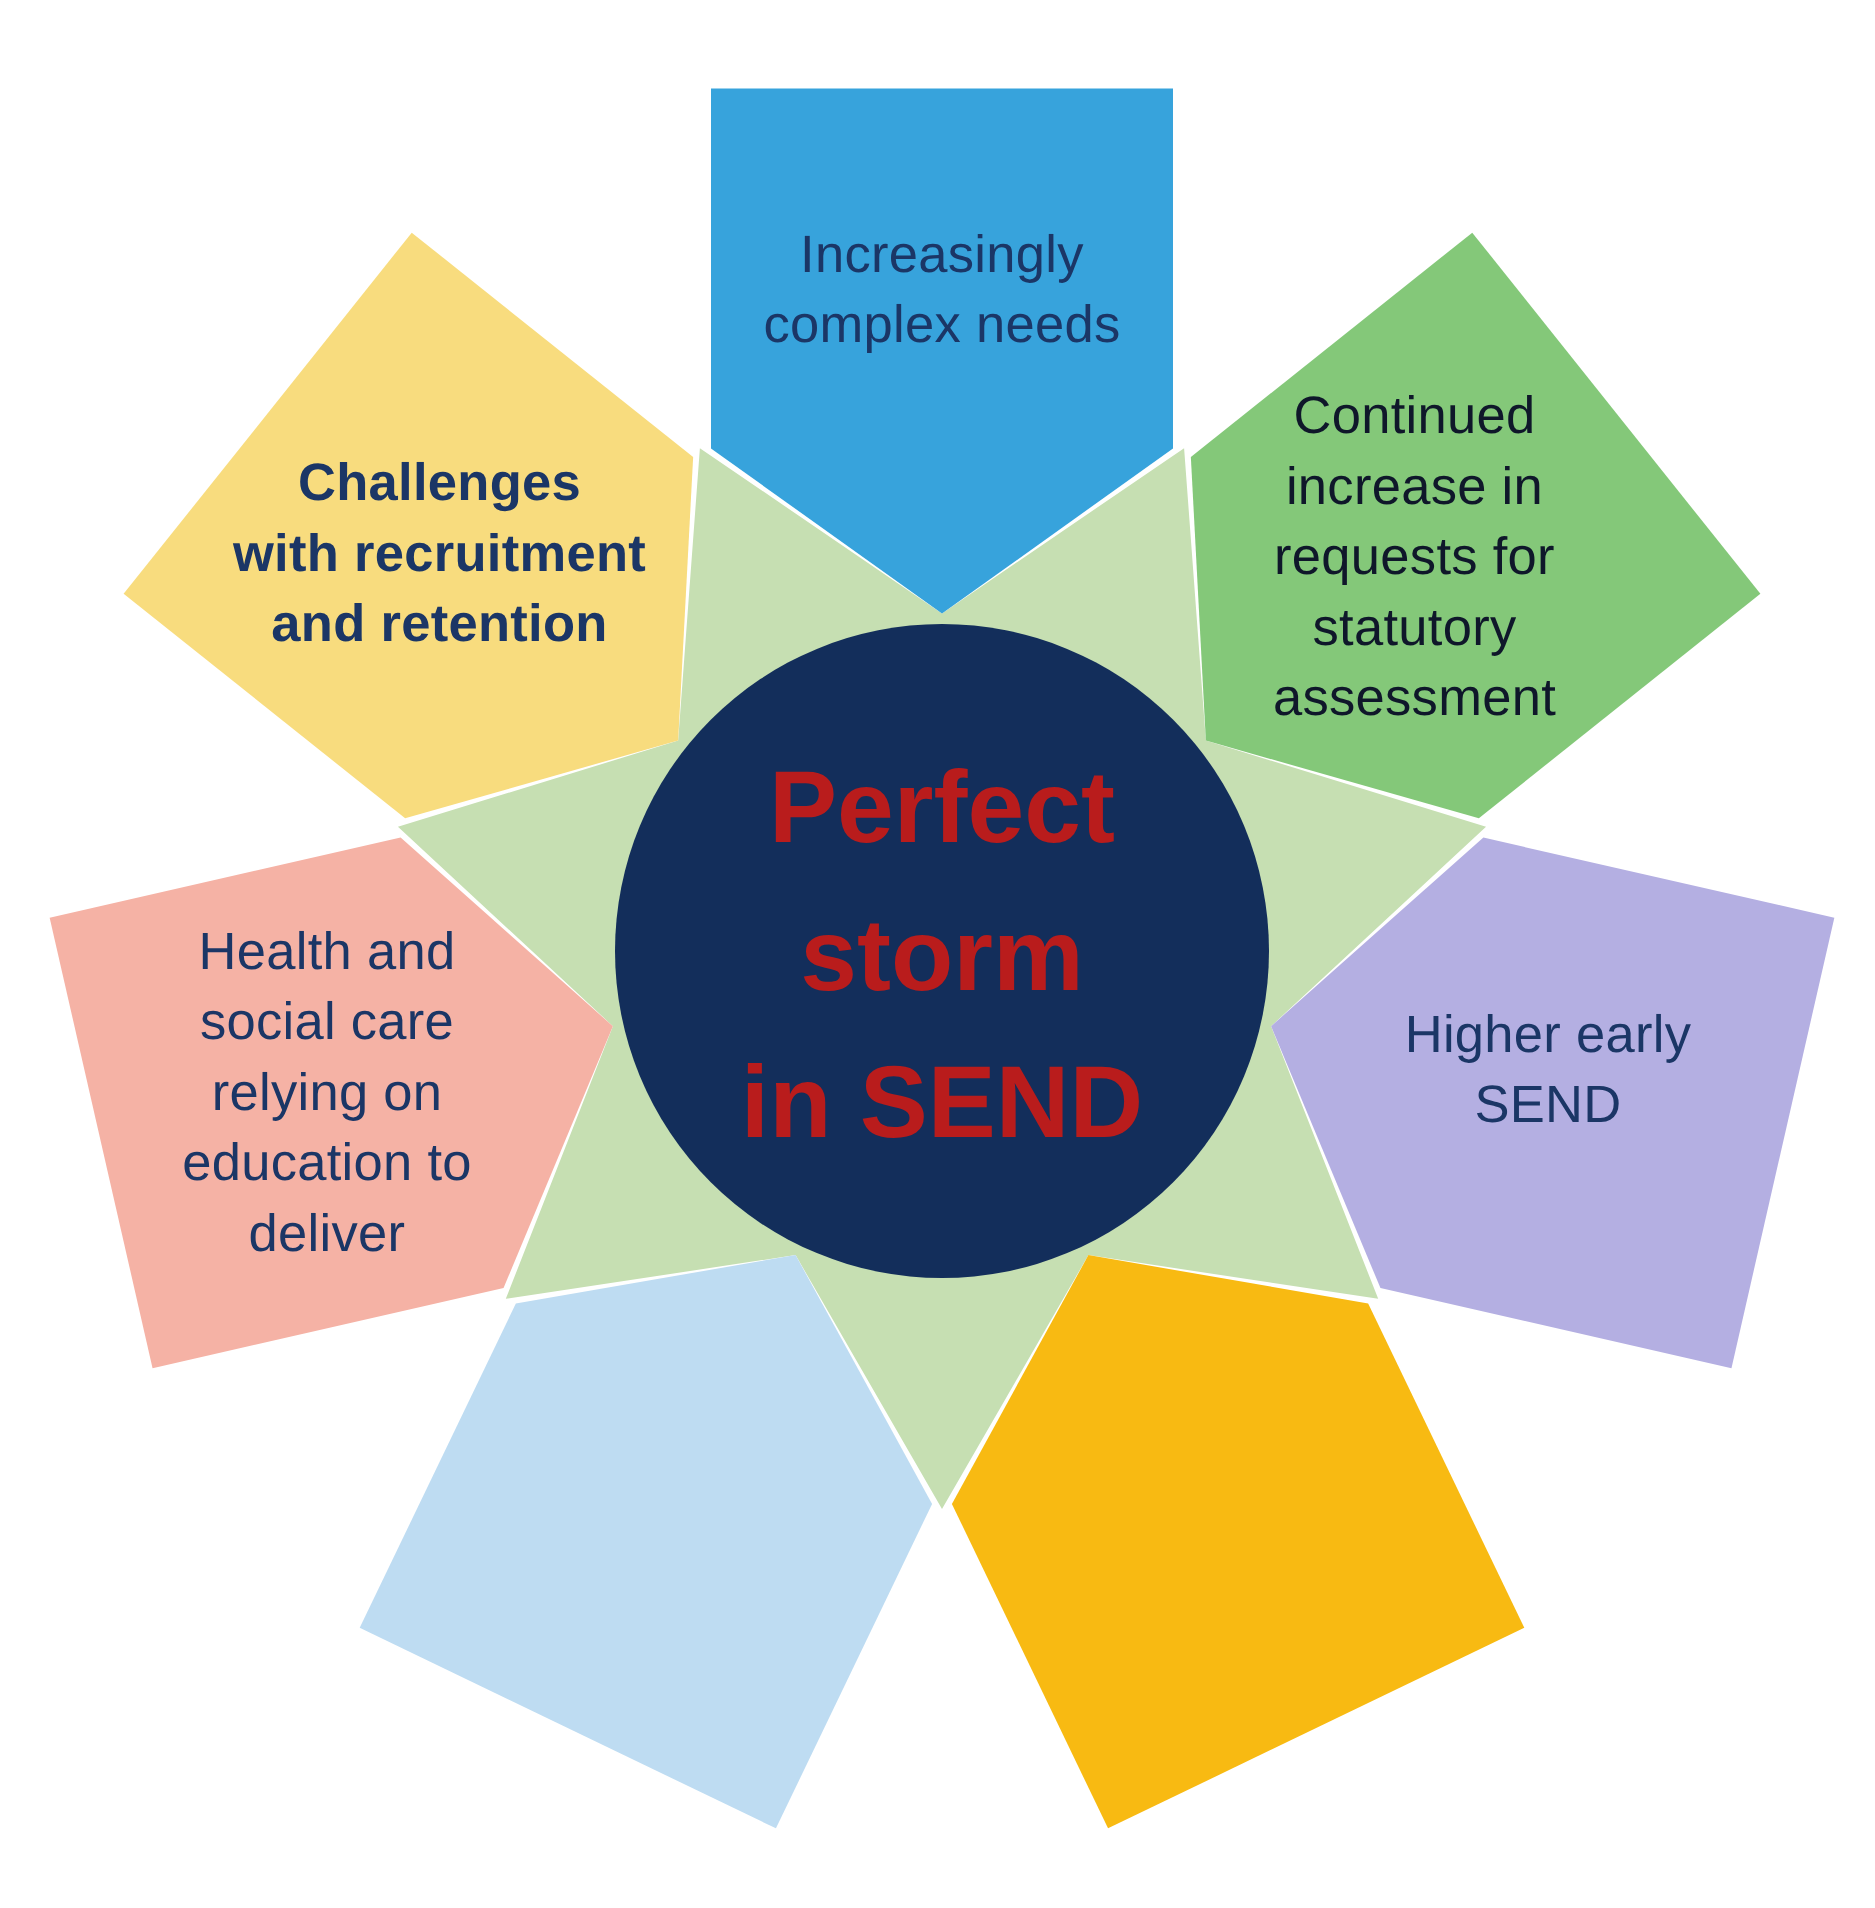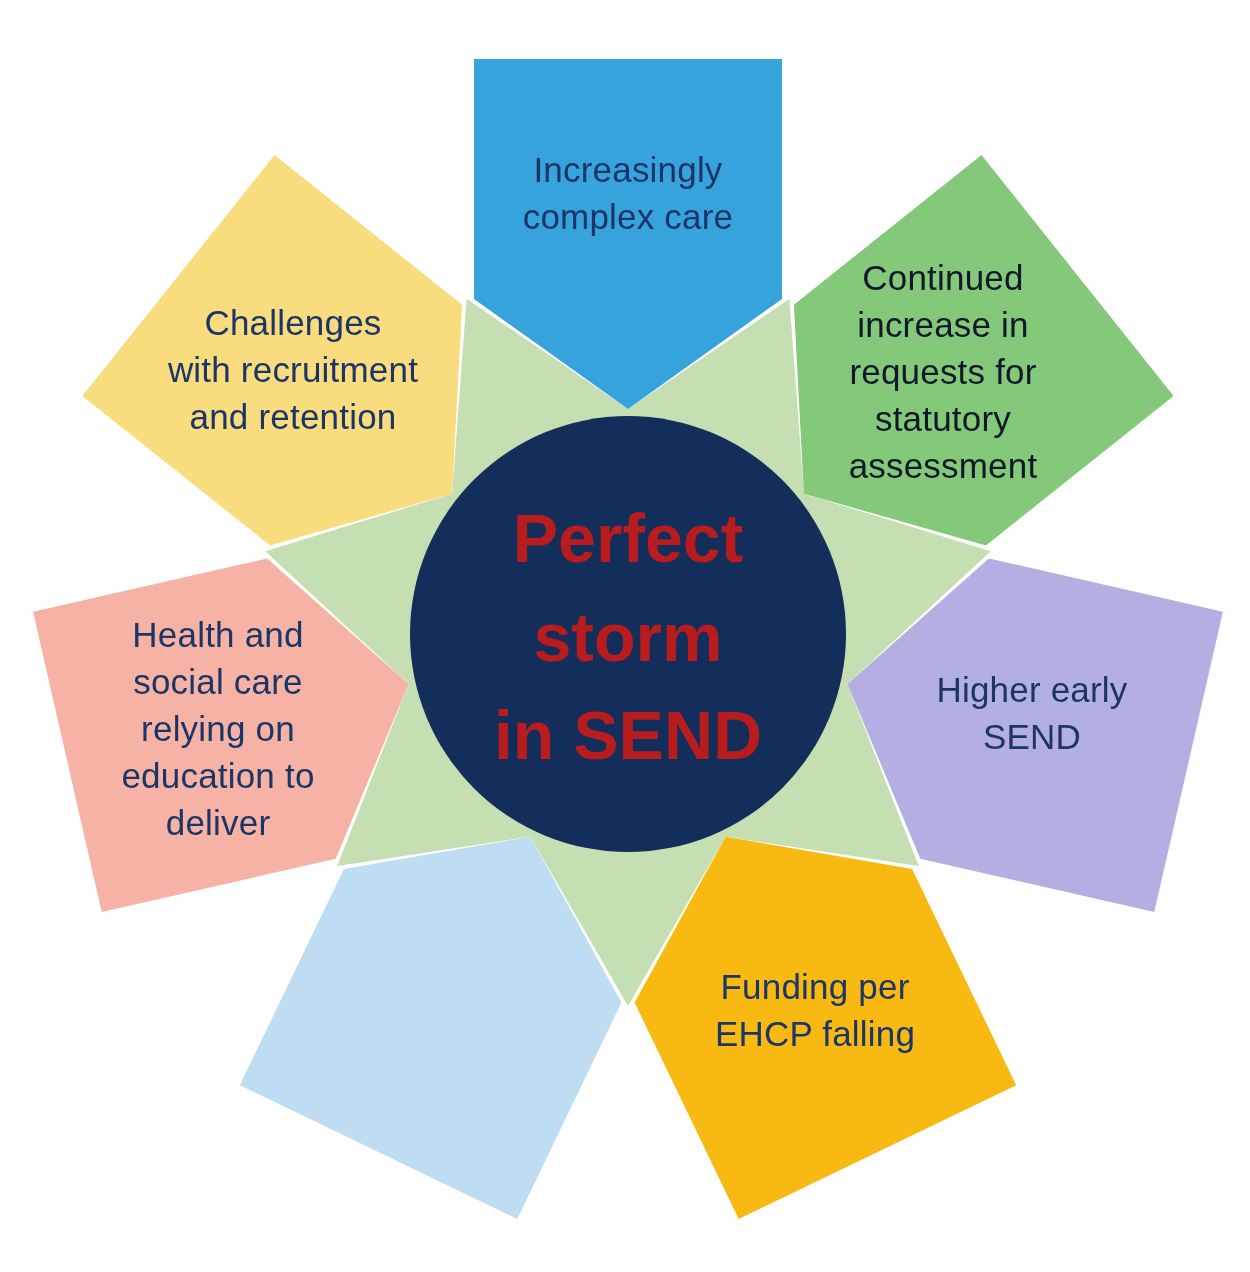--- a/index.html
+++ b/index.html
@@ -61,35 +61,33 @@
     <polygon points="847.4,684.1 920.3,858.7 1154.3,912.1 1222.9,611.8 988.9,558.4" fill="#b4afe2"></polygon>
     <polygon points="725.6,836.7 634.6,1002.6 738.7,1218.9 1016.2,1085.2 912.1,869.0" fill="#f8ba12"></polygon>
     <polygon points="530.4,836.7 343.9,869.0 239.8,1085.2 517.3,1218.9 621.4,1002.6" fill="#bedcf2"></polygon>
     <polygon points="408.6,684.1 267.1,558.4 33.1,611.8 101.7,912.1 335.7,858.7" fill="#f5b2a5"></polygon>
     <polygon points="452.1,493.7 462.1,304.7 274.5,155.1 82.4,395.9 270.1,545.5" fill="#f8dc7e"></polygon>
 
     <circle cx="628" cy="634" r="218" fill="#132e5b"></circle>
   </svg>
 
   <div class="petal-label" style="left: 628px; top: 194px; color: rgb(27, 54, 102);">Increasingly
-complex care</div>
+complex needs</div>
   <div class="petal-label" style="left: 943px; top: 372px; color: #0f172a;">Continued
 increase in
 requests for
 statutory
 assessment</div>
   <div class="petal-label" style="left: 1032px; top: 714px; color: rgb(27, 54, 102);">Higher early
 SEND</div>
-  <div class="petal-label" style="left: 815px; top: 1011px; color: rgb(27, 54, 102);">Funding per
-EHCP falling</div>
   <div class="petal-label" style="left: 218px; top: 729px; color: rgb(27, 54, 102);">Health and
 social care
 relying on
 education to
 deliver</div>
-  <div class="petal-label" style="left: 293px; top: 370px; color: rgb(27, 54, 102);">Challenges
+  <div class="petal-label" style="left: 293px; top: 370px; color: rgb(27, 54, 102); font-weight: bold;">Challenges
 with recruitment
 and retention</div>
 
   <div class="center-label" style="left: 628px; top: 637px; color: #b91c1c;">Perfect
 storm
 in SEND</div>
 </div>
 
 </body></html>

